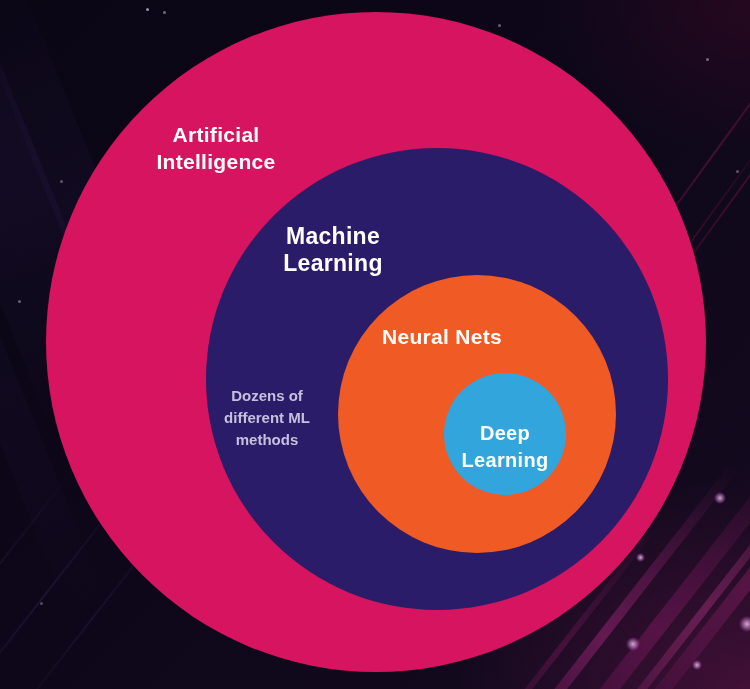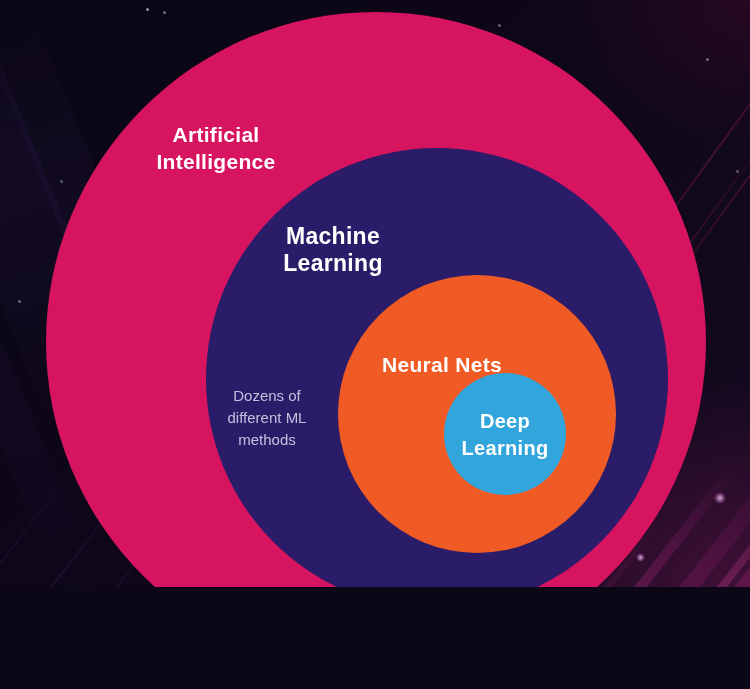--- a/index.html
+++ b/index.html
@@ -1,18 +1,18 @@
 <!DOCTYPE html>
 <html><head>
 <meta charset="utf-8">
 <style>
   html,body{margin:0;padding:0;background:#0c0716;}
   .stage{
     position:relative;
-    width:750px;height:587px;
+    width:750px;height:689px;
     overflow:hidden;
     font-family:"Liberation Sans", sans-serif;
     background:
       radial-gradient(ellipse 420px 300px at 100% 100%, rgba(130,25,90,0.40), rgba(0,0,0,0) 70%),
       radial-gradient(ellipse 300px 220px at 100% 0%, rgba(90,10,45,0.30), rgba(0,0,0,0) 70%),
       linear-gradient(135deg,#0a0614 0%,#0d0719 45%,#160a20 100%);
   }
   .circle{position:absolute;border-radius:50%;}
   .circle-ai{left:46px;top:12px;width:660px;height:660px;background:#d6145f;}
   .circle-ml{left:206px;top:148px;width:462px;height:462px;background:#2a1c68;}
@@ -22,28 +22,28 @@
   .lbl{
     position:absolute;
     color:#ffffff;
     font-weight:700;
     text-align:center;
     white-space:pre-line;
     letter-spacing:0.3px;
   }
   .lbl-ai{left:76px;top:121px;width:280px;font-size:21px;line-height:27px;}
   .lbl-ml{left:213px;top:223px;width:240px;font-size:23px;line-height:27px;}
-  .lbl-nn{left:332px;top:351px;width:220px;font-size:21px;line-height:27px;}
-  .lbl-dl{left:425px;top:408px;width:160px;font-size:20px;line-height:27px;}
+  .lbl-nn{left:332px;top:323px;width:220px;font-size:21px;line-height:27px;}
+  .lbl-dl{left:425px;top:420px;width:160px;font-size:20px;line-height:27px;}
   .note{
     position:absolute;
     left:187px;top:385px;width:160px;
     color:#c6c0dd;
     font-size:15px;line-height:22px;
-    font-weight:400;
+    font-weight:700;
     text-align:center;
     white-space:pre-line;
   }
   .streak{position:absolute;pointer-events:none;border-radius:3px;}
   
   .s-tl1{left:-50px;top:-90px;width:90px;height:520px;transform:rotate(-22deg);
          background:linear-gradient(to bottom,rgba(0,0,0,0),rgba(74,52,138,0.12),rgba(0,0,0,0));}
   .s-tl2{left:55px;top:-70px;width:55px;height:560px;transform:rotate(-22deg);
          background:linear-gradient(to bottom,rgba(0,0,0,0),rgba(74,52,138,0.09),rgba(0,0,0,0));}
   .s-tl3{left:-20px;top:150px;width:40px;height:480px;transform:rotate(-22deg);

